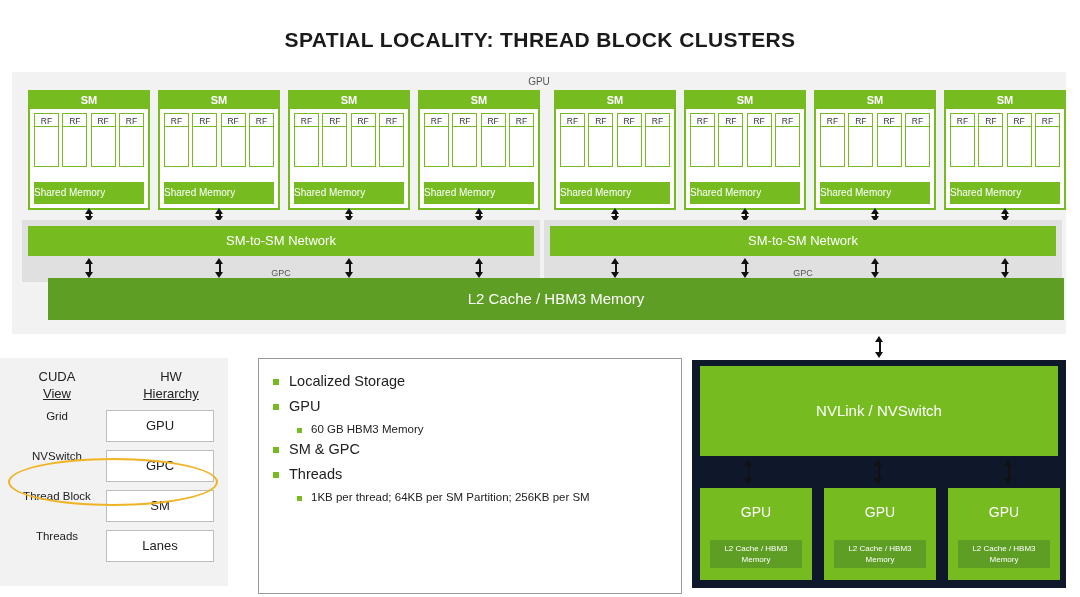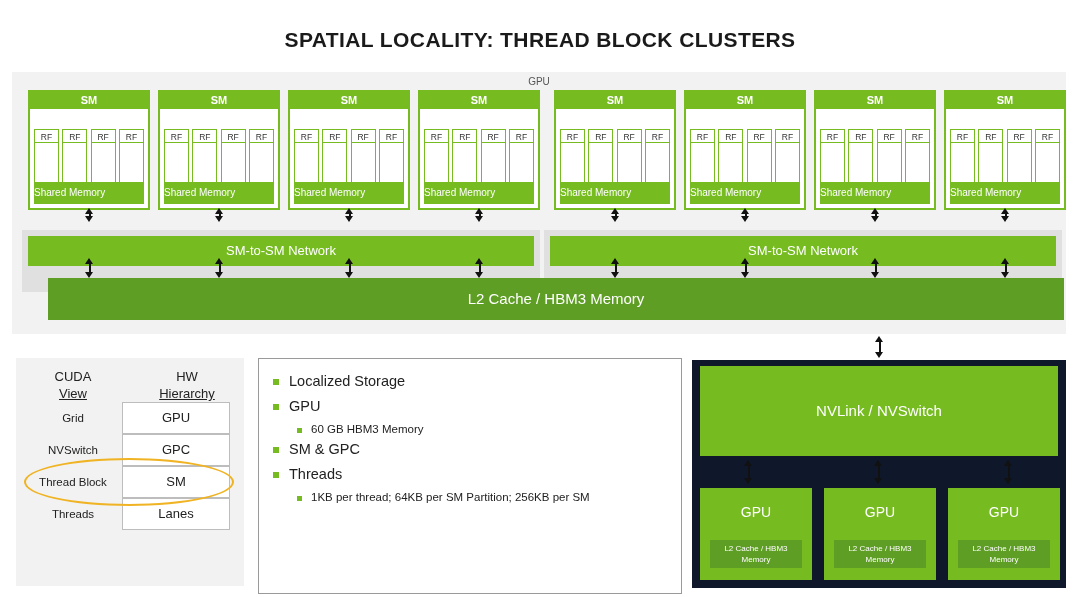--- a/index.html
+++ b/index.html
@@ -63,21 +63,21 @@
     background: #76bc21;
     color: #ffffff;
     font-size: 11px;
     font-weight: bold;
     text-align: center;
     line-height: 17px;
   }
   .rf-row {
     display: flex;
     justify-content: space-between;
-    padding: 20px 4px 0 4px;
+    padding: 4px 4px 0 4px;
   }
   .rf {
     width: 25px;
     height: 14px;
     border: 1px solid #76bc21;
     background: #ffffff;
     font-size: 8.5px;
     line-height: 14px;
     text-align: center;
     color: #333;
@@ -109,21 +109,20 @@
     line-height: 22px;
   }
 
   
   .gpc {
     position: absolute;
     top: 148px;
     width: 518px;
     height: 62px;
     background: #e0e0e0;
-    margin-top: 10px;
   }
   .gpc-net {
     position: absolute;
     left: 6px;
     top: 6px;
     right: 6px;
     height: 30px;
     background: #76bc21;
     color: #ffffff;
     font-size: 13px;
@@ -172,42 +171,41 @@
     width: 0; height: 0;
     border-left: 4.5px solid transparent;
     border-right: 4.5px solid transparent;
   }
   .varrow .head.up { top: 0; border-bottom: 6px solid #111; }
   .varrow .head.down { bottom: 0; border-top: 6px solid #111; }
 
   
   .cuda-table {
     position: absolute;
-    left: 16px;
+    left: 0;
     top: 358px;
     width: 228px;
     height: 228px;
     background: #f2f2f2;
   }
   .cuda-head {
     display: flex;
     padding-top: 10px;
   }
   .cuda-head > div {
     flex: 1;
     text-align: center;
     font-size: 13px;
     color: #222;
     line-height: 17px;
   }
   .cuda-head u { text-decoration: underline; }
   .cuda-row {
     display: flex;
-    align-items: center;
-    margin-top: 0;
+    margin-top: 8px;
     padding: 0 14px;
   }
   .cuda-left {
     flex: 0 0 86px;
     text-align: center;
     font-size: 11.5px;
     color: #222;
   }
   .cuda-right {
     flex: 1;

